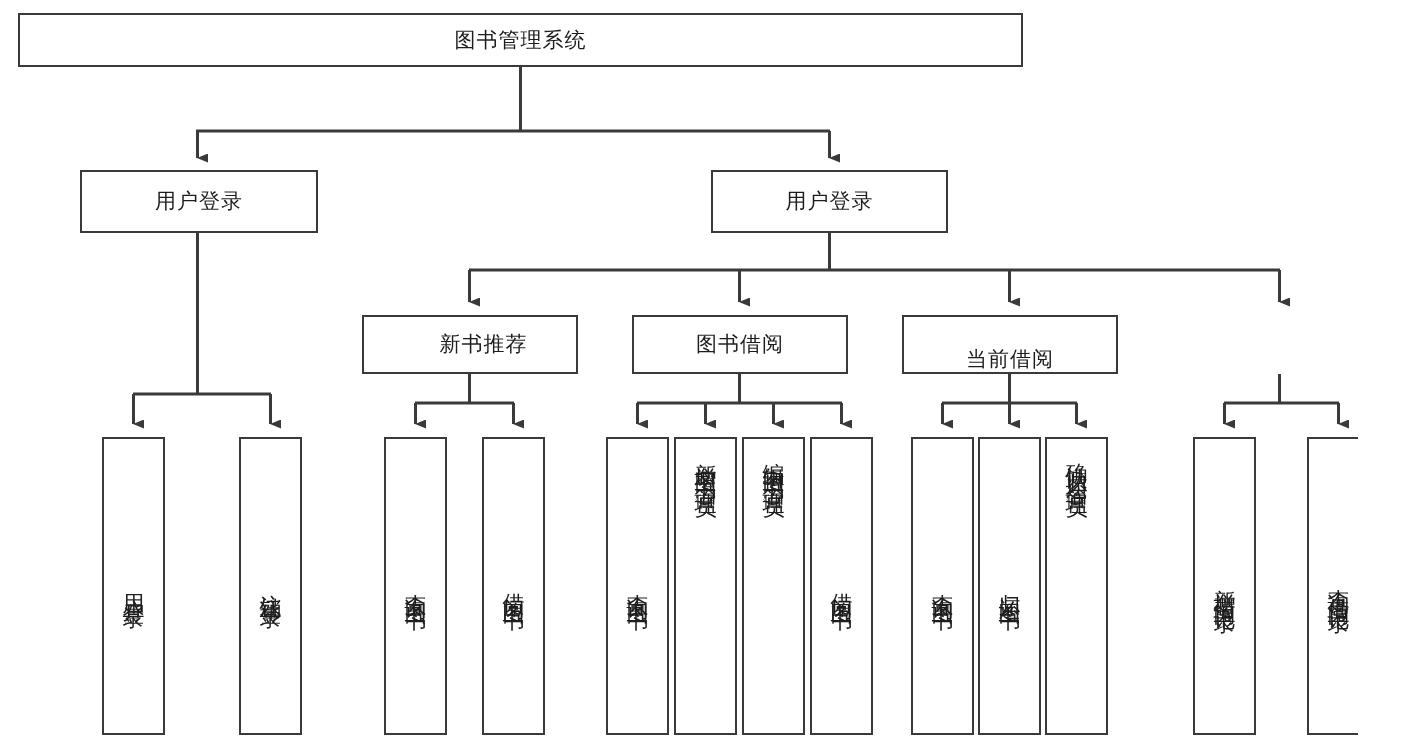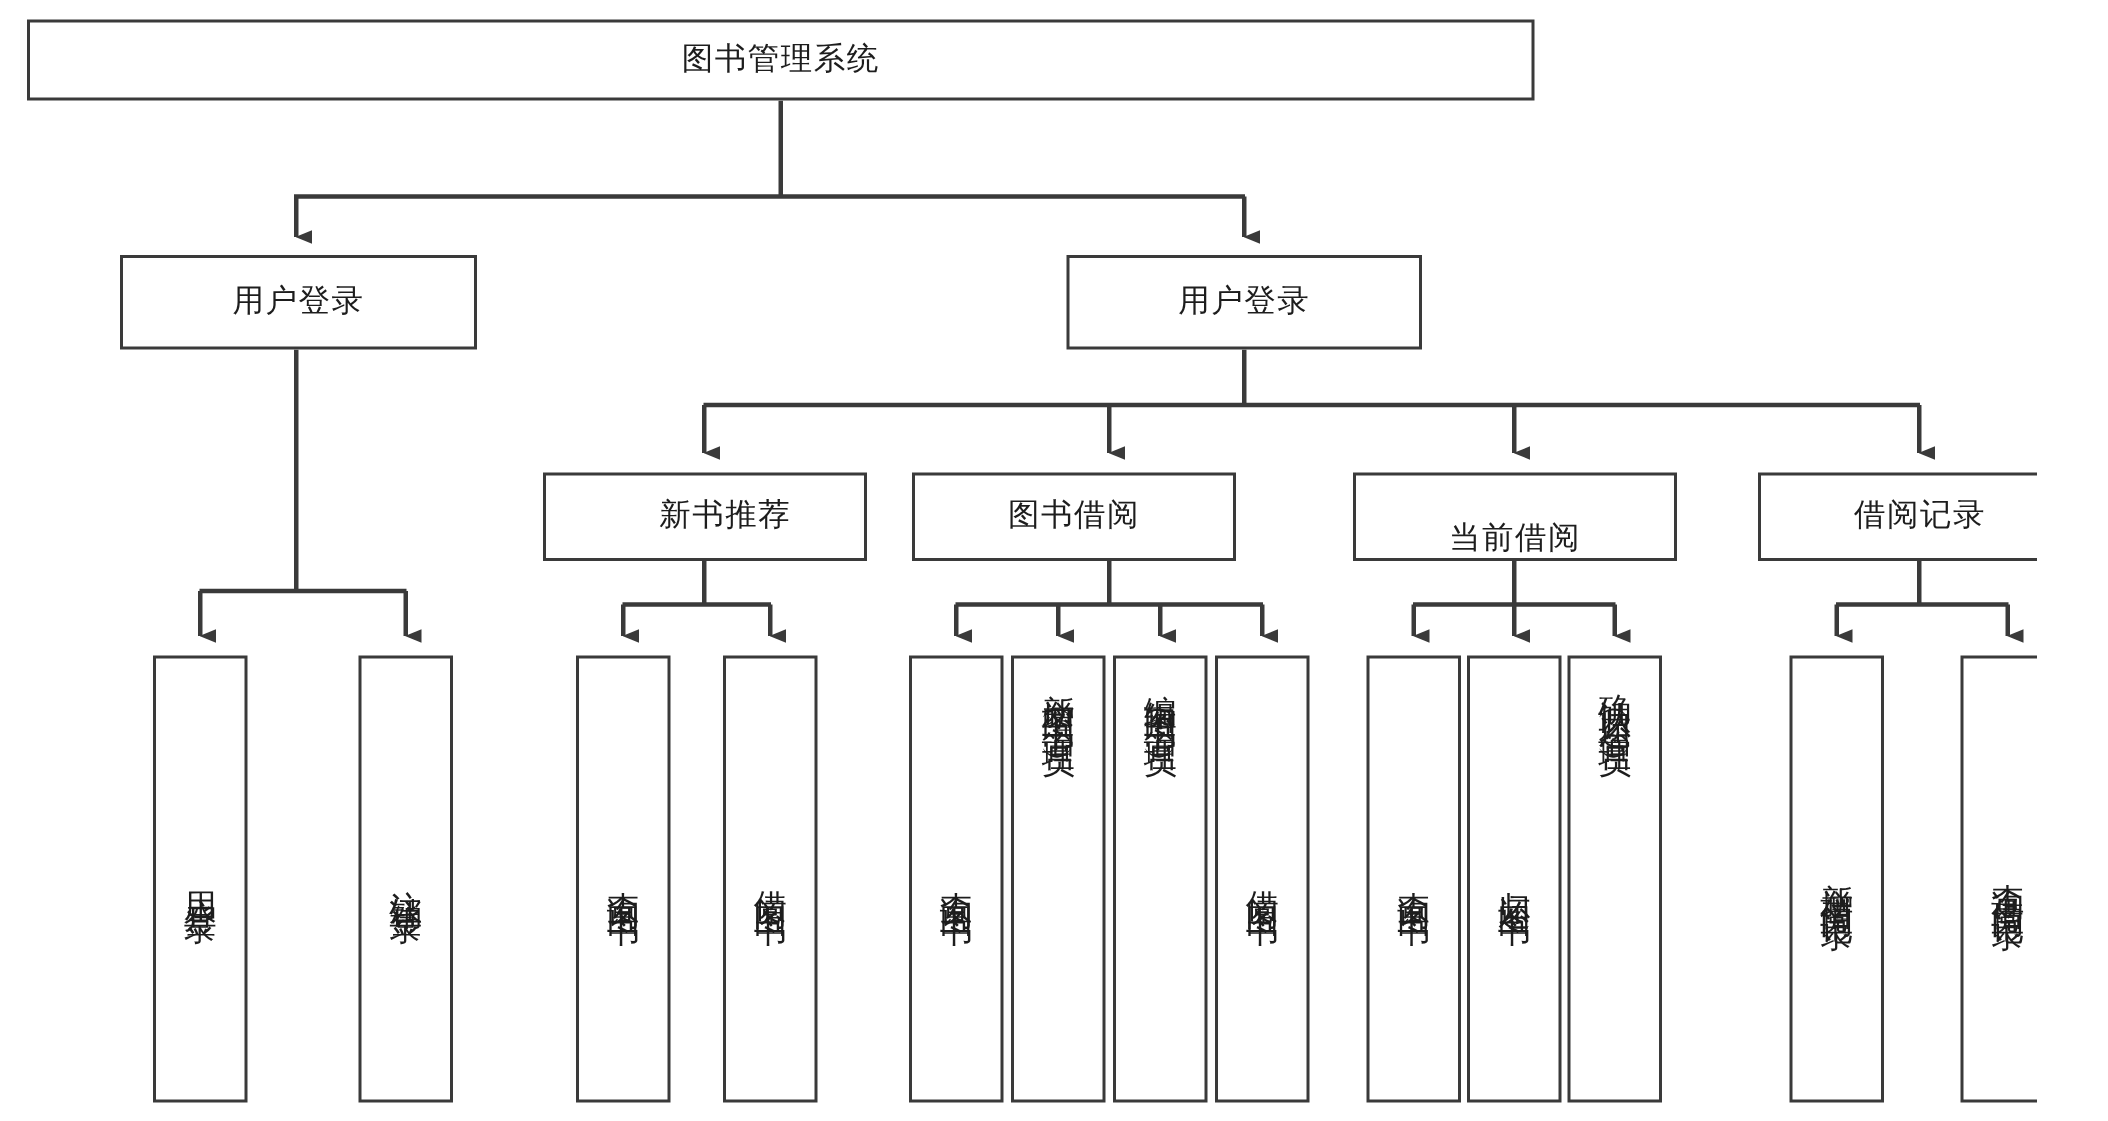--- a/index.html
+++ b/index.html
@@ -136,31 +136,28 @@
   </div>
 
   <div class="node" style="left:711px; top:170px; width:237px; height:63px;">
     <span class="label">用户登录</span>
   </div>
 
   <div class="node" style="left:362px; top:315px; width:216px; height:59px;padding-left:27px;">
     <span class="label">新书推荐</span>
   </div>
 
-  <div class="node" style="left:608px; top:315px; width:216px; height:59px;">
+  <div class="node" style="left:632px; top:315px; width:216px; height:59px;">
     <span class="label">图书借阅</span>
   </div>
 
   <div class="node" style="left:902px; top:315px; width:216px; height:59px;align-items:flex-end;">
     <span class="label">当前借阅</span>
   </div>
 
-  <div class="node" style="left:1172px; top:315px; width:216px; height:59px;">
-    <span class="label">借阅记录</span>
-  </div>
 
   <div class="leaf center" style="left:102px; top:437px; width:63px; height:298px;">
     <span class="vlabel">用户登录</span>
   </div>
 
   <div class="leaf center" style="left:239px; top:437px; width:63px; height:298px;">
     <span class="vlabel">注销登录</span>
   </div>
 
   <div class="leaf center" style="left:384px; top:437px; width:63px; height:298px;">

